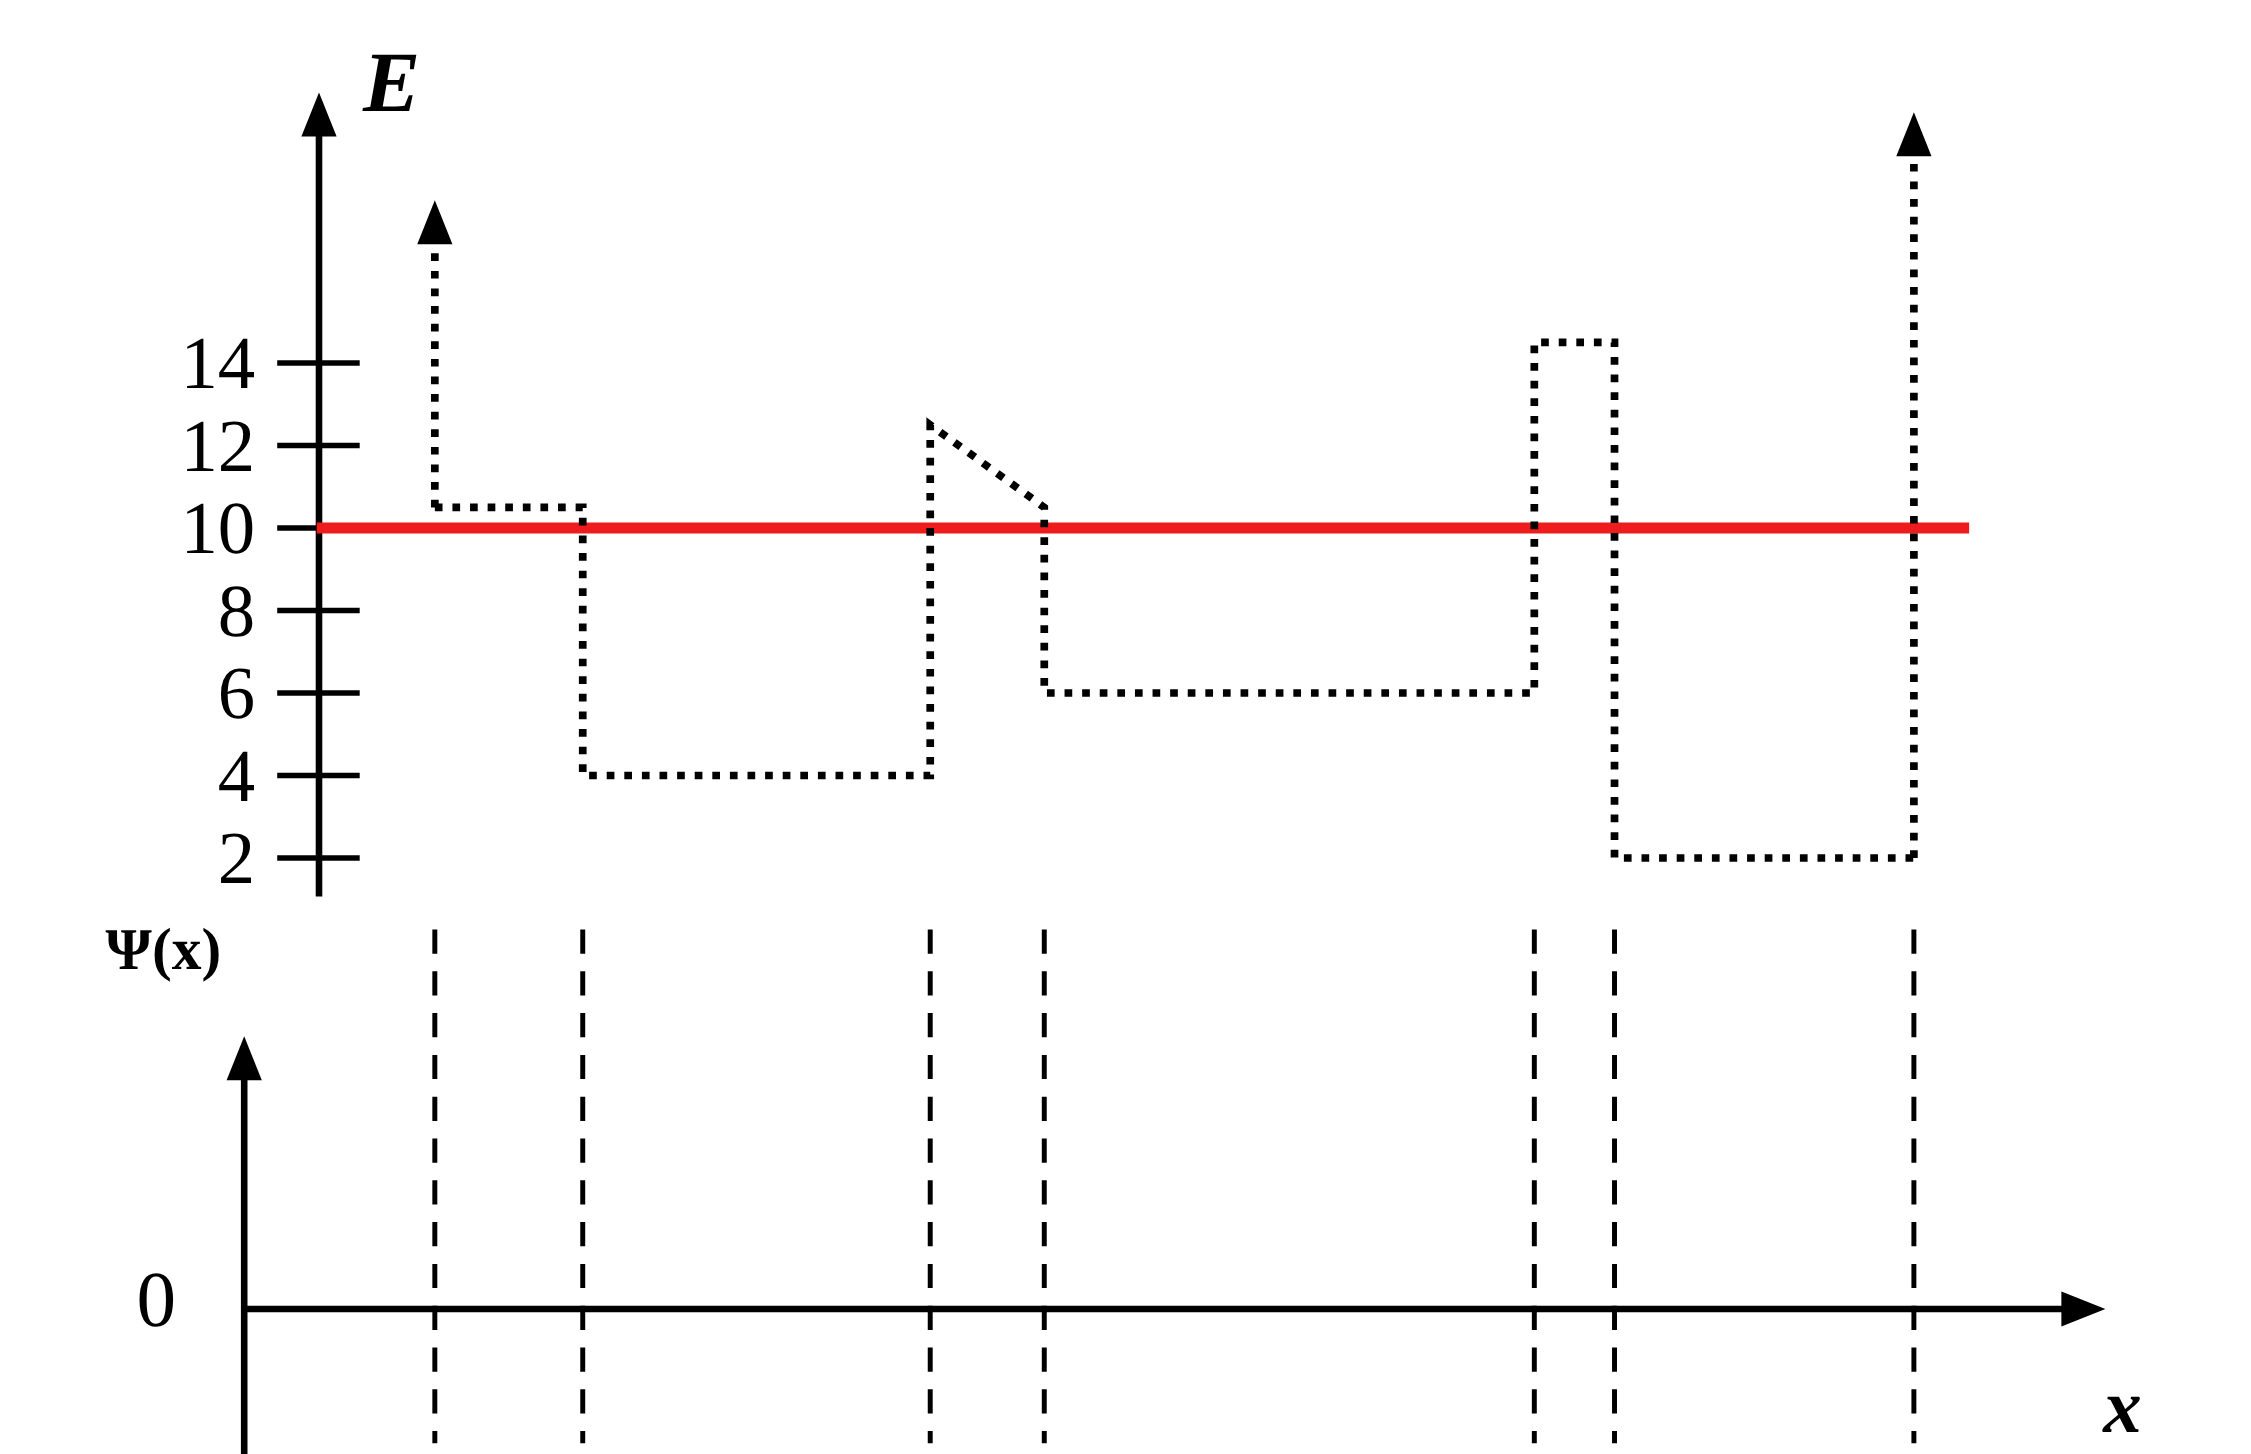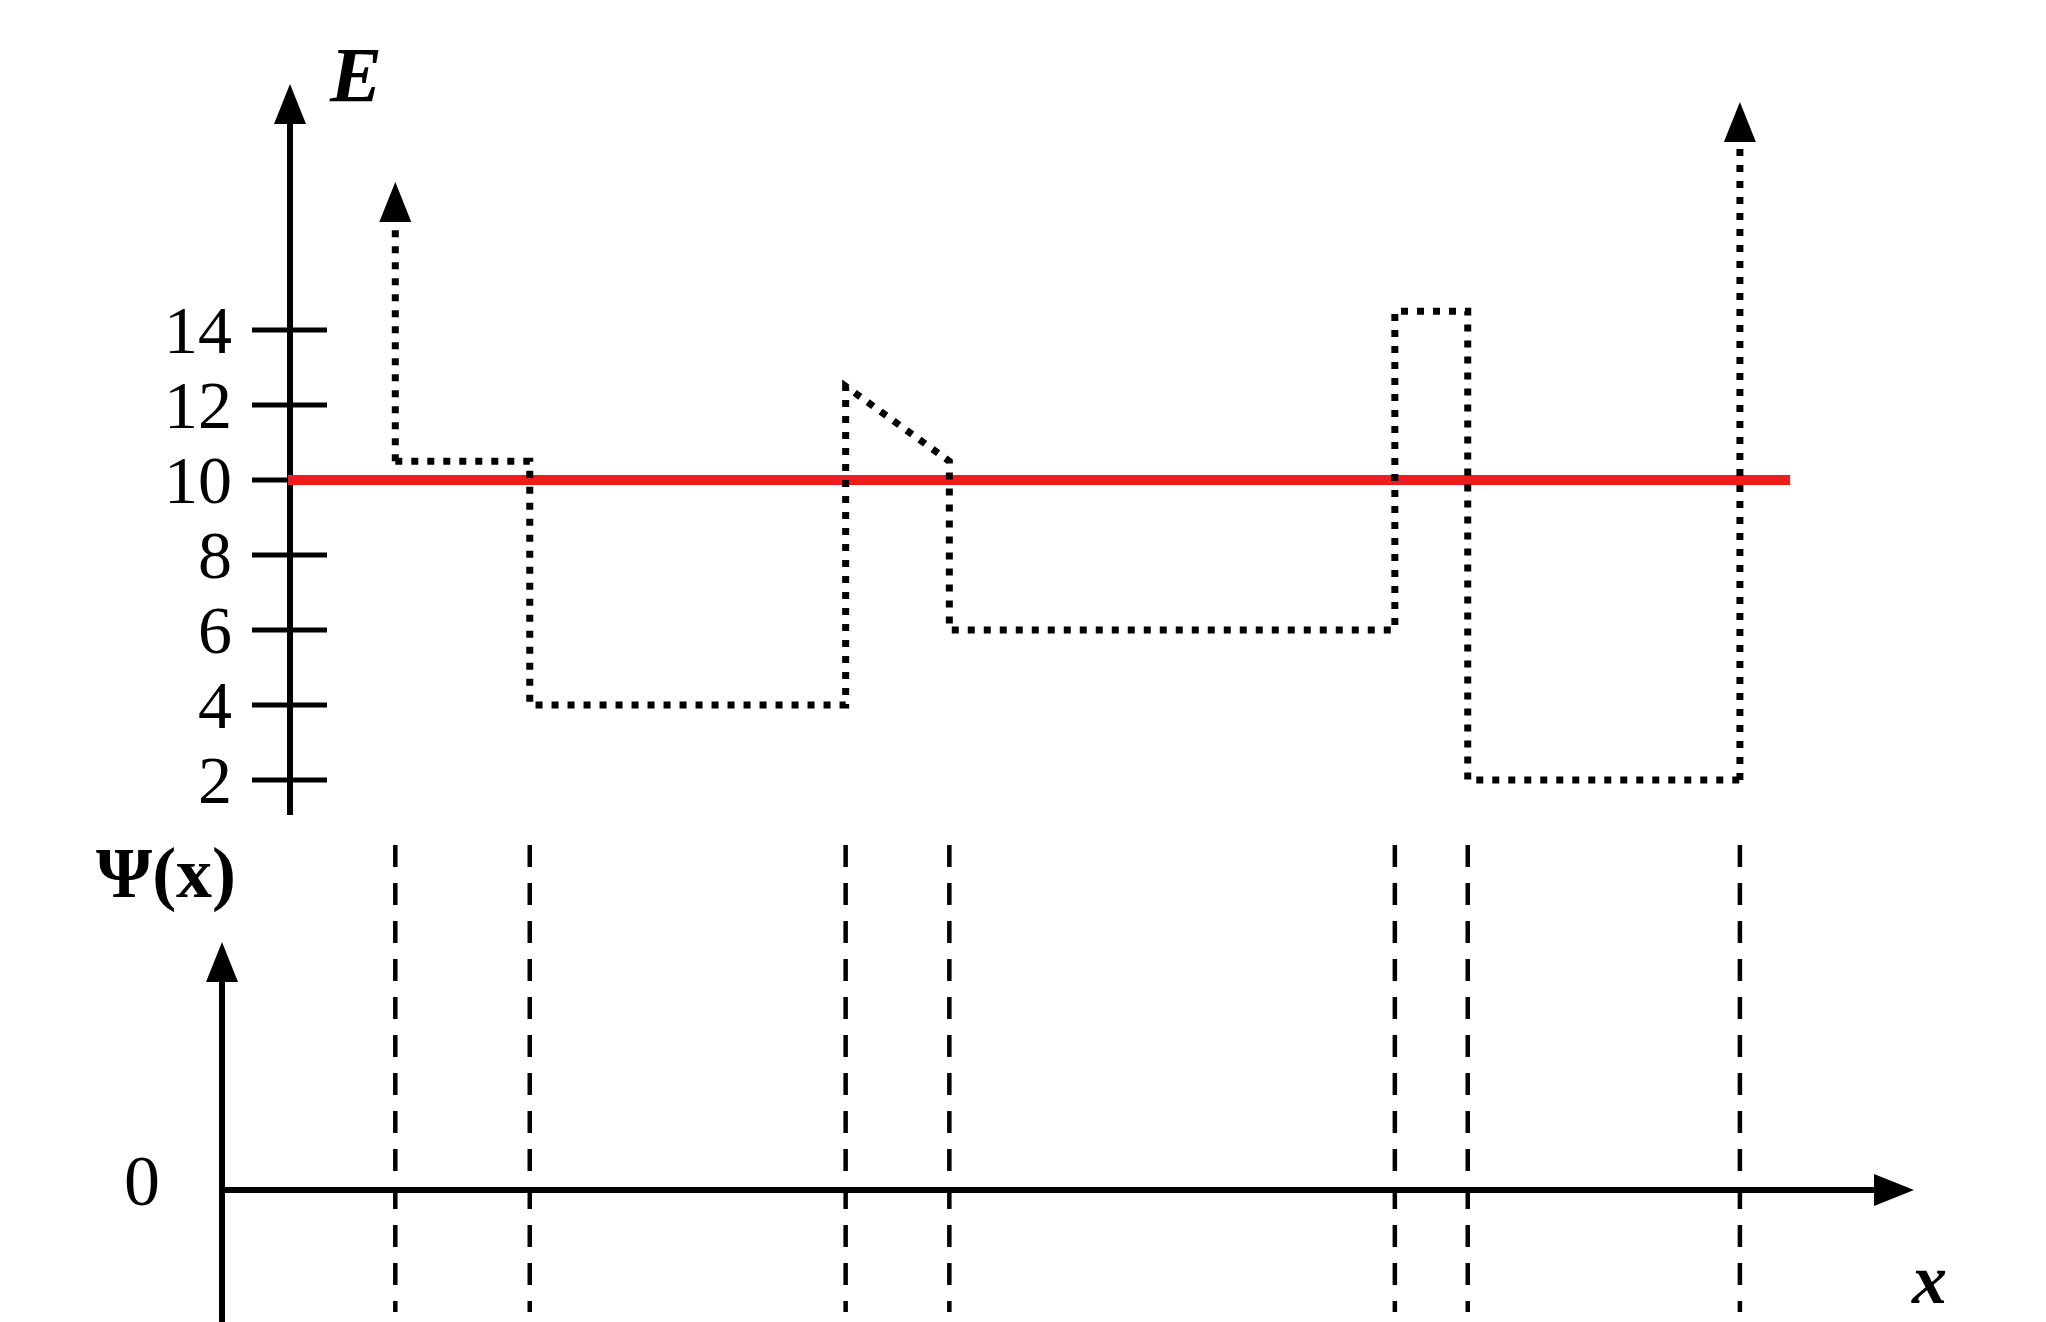--- a/index.html
+++ b/index.html
@@ -8,21 +8,21 @@
     width:2046px;height:1322px;
     background:#ffffff;
     font-family:"Liberation Serif", serif;
     overflow:hidden;
     color:#000;
   }
   .canvas svg{position:absolute;left:0;top:0;}
   .lbl{position:absolute;color:#000;white-space:nowrap;}
   .lbl-e   {left:330px;top:30px;  font-size:78px;font-style:italic;font-weight:bold;}
   .lbl-vx  {left:418px;top:172px; font-size:74px;font-weight:bold;}
-  .lbl-psi {left:96px; top:832px; font-size:72px;font-weight:bold;}
+  .lbl-psi {left:96px; top:832px; font-size:54px;font-weight:bold;}
   .lbl-zero{left:124px;top:1140px;font-size:72px;}
   .lbl-x   {left:1912px;top:1240px;font-size:70px;font-style:italic;font-weight:bold;}
   .tick{
     position:absolute;left:98px;width:134px;
     text-align:right;font-size:68px;line-height:72px;color:#000;font-family:Liberation Serif, serif;
   }
 </style>
 </head>
 <body>
 

